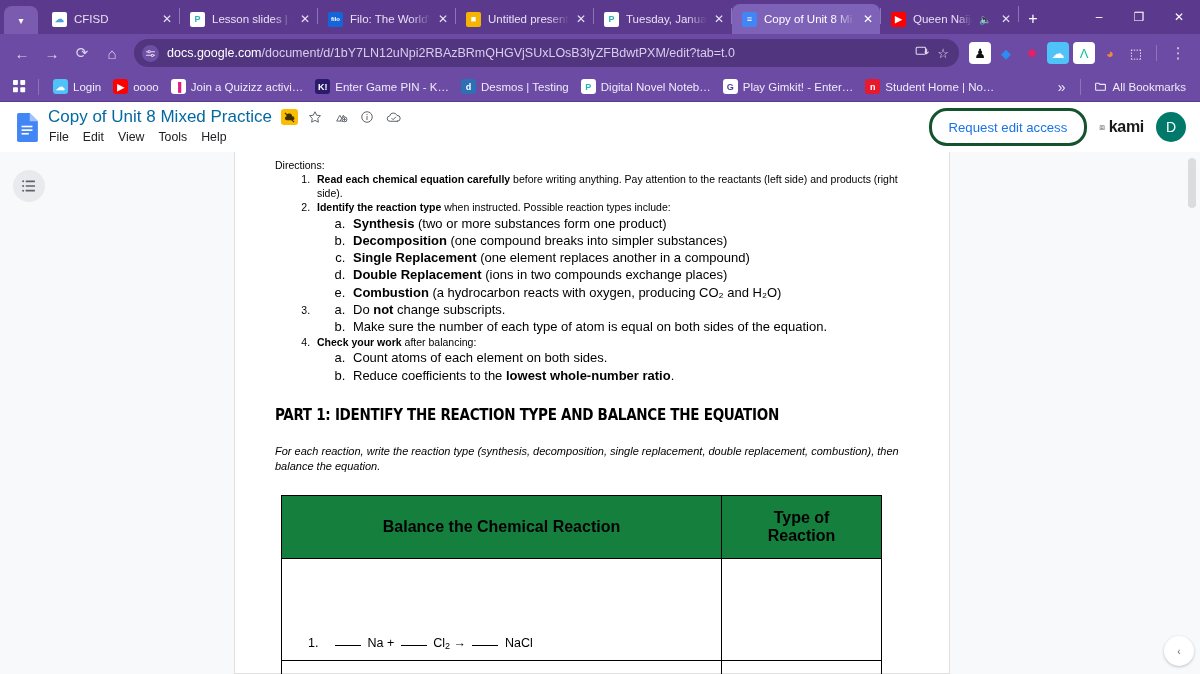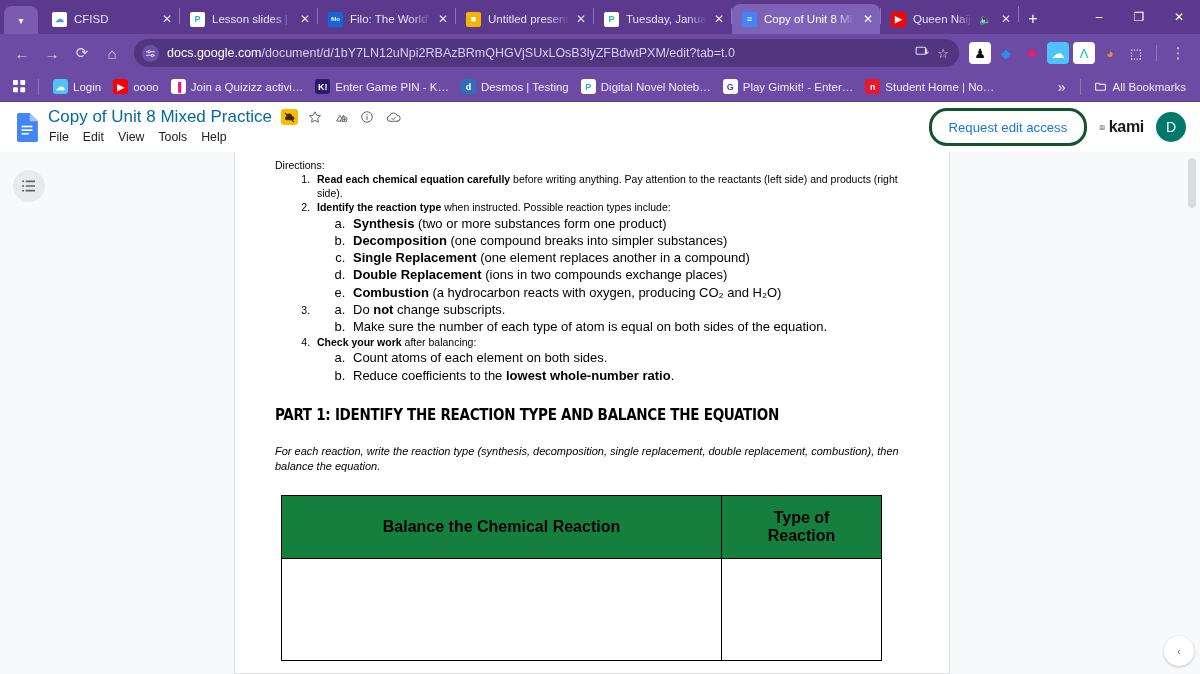--- a/index.html
+++ b/index.html
@@ -445,20 +445,26 @@
                 <col class="col-b">
               </colgroup>
             <thead>
               <tr>
                 <th>Balance the Chemical Reaction</th>
                 <th>Type of Reaction</th>
               </tr>
             </thead>
             <tbody id="rows-host">
                 <tr>
+                  <td>
+                    <div class="eq"><span class="num">1.</span><span class="blank"></span> Na + <span class="blank"></span> Cl<sub>2</sub> → <span class="blank"></span> NaCl</div>
+                  </td>
+                  <td></td>
+                </tr>
+                <tr>
                   <td></td>
                   <td></td>
                 </tr>
               </tbody>
           </table>
 
         </div>
         <div class="vscroll"></div>
       </div>
 

